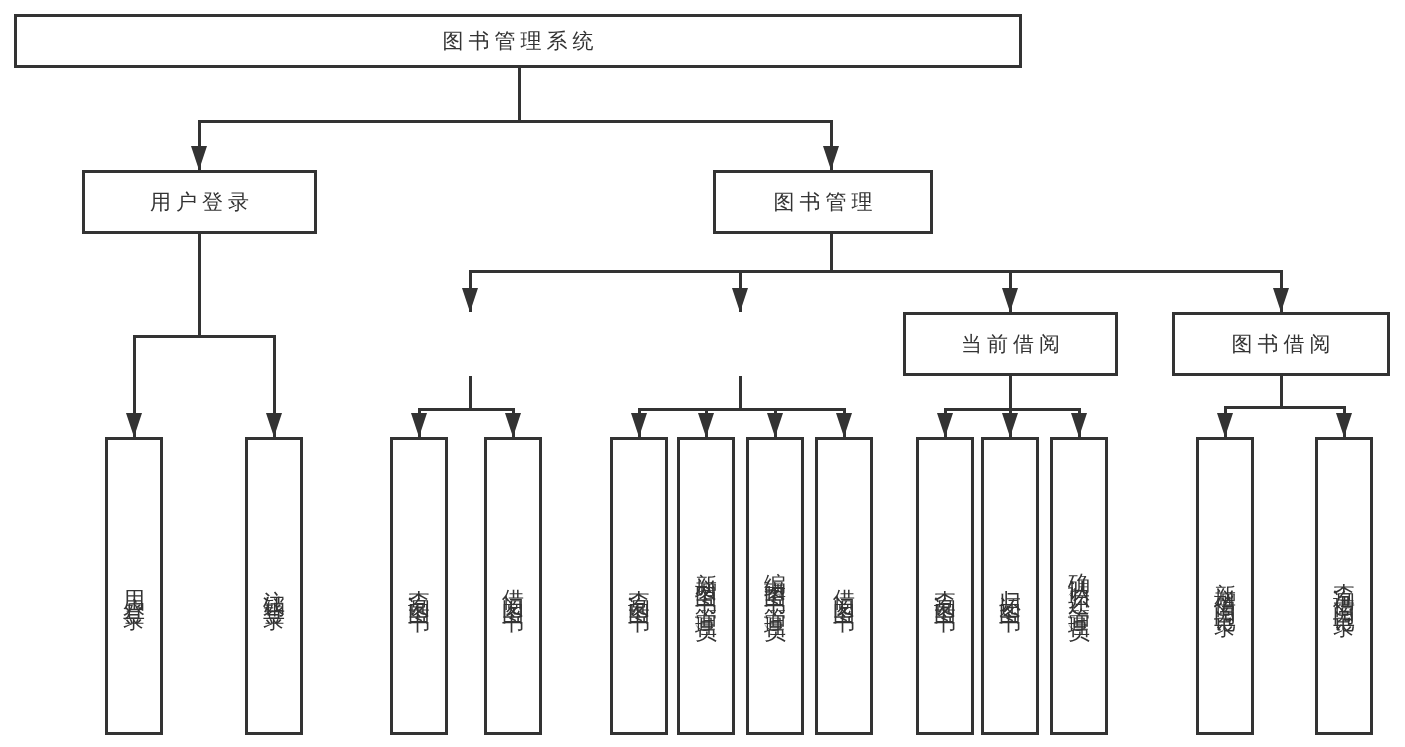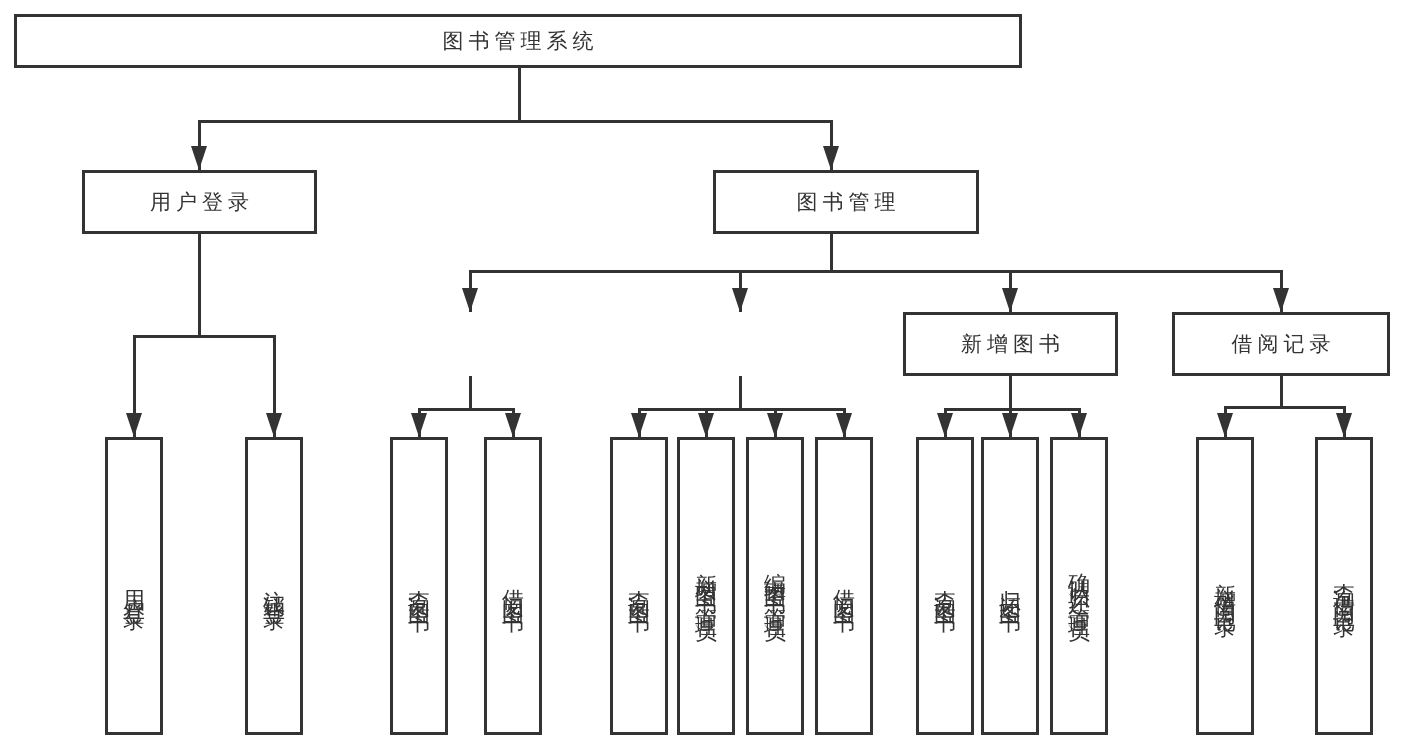--- a/index.html
+++ b/index.html
@@ -43,24 +43,24 @@
   }
 </style>
 </head>
 <body>
 
 <div id="canvas" style="--line: #333333; --text: #333333; --bg: #ffffff; --wm: #c4c4c4;">
 
   <div class="node h" style="left:14px;top:14px;width:1008px;height:54px">图书管理系统</div>
 
   <div class="node h" style="left:82px;top:170px;width:235px;height:64px">用户登录</div>
-  <div class="node h" style="left:713px;top:170px;width:266px;height:64px">图书管理</div>
+  <div class="node h" style="left:713px;top:170px;width:220px;height:64px">图书管理</div>
 
-  <div class="node h" style="left:903px;top:312px;width:215px;height:64px">新增图书</div>
-  <div class="node h" style="left:1172px;top:312px;width:218px;height:64px">借阅记录</div>
+  <div class="node h" style="left:903px;top:312px;width:215px;height:64px">当前借阅</div>
+  <div class="node h" style="left:1172px;top:312px;width:218px;height:64px">图书借阅</div>
 
   <div class="node v" style="left:105px;top:437px;width:58px;height:298px">
     <span class="vtext">用户登录</span>
   </div>
   <div class="node v" style="left:245px;top:437px;width:58px;height:298px">
     <span class="vtext">注销登录</span>
   </div>
 
   <div class="node v" style="left:390px;top:437px;width:58px;height:298px">
     <span class="vtext">查询图书</span>

